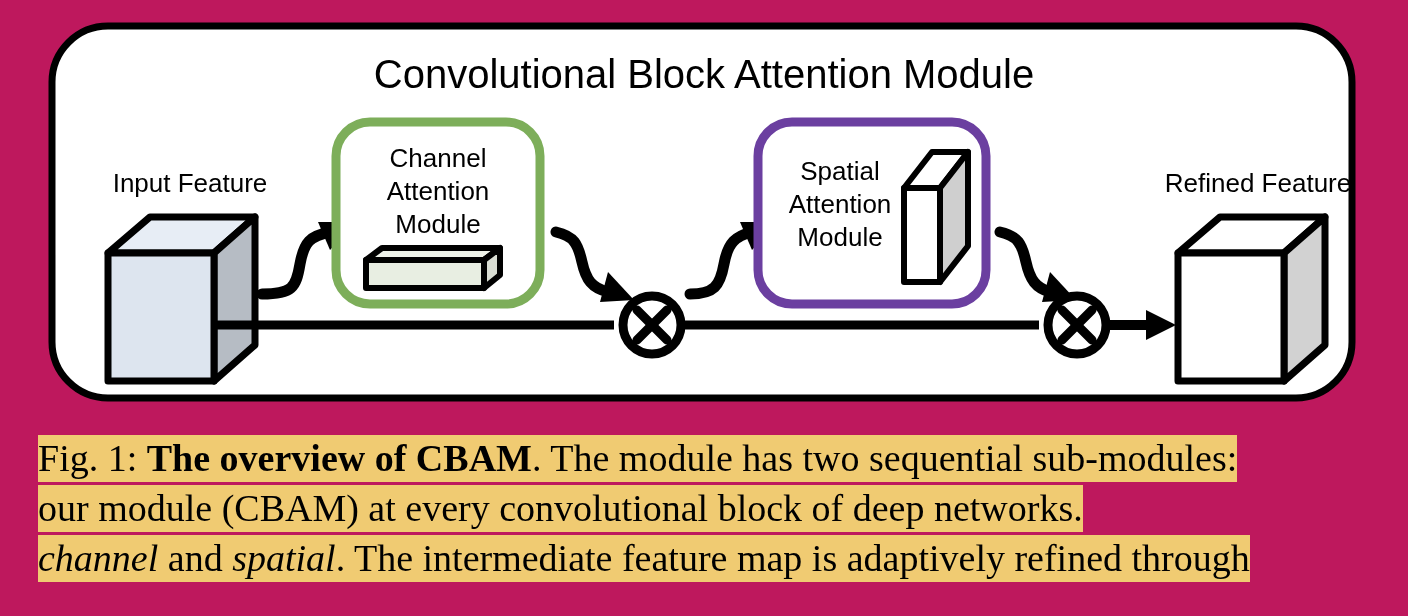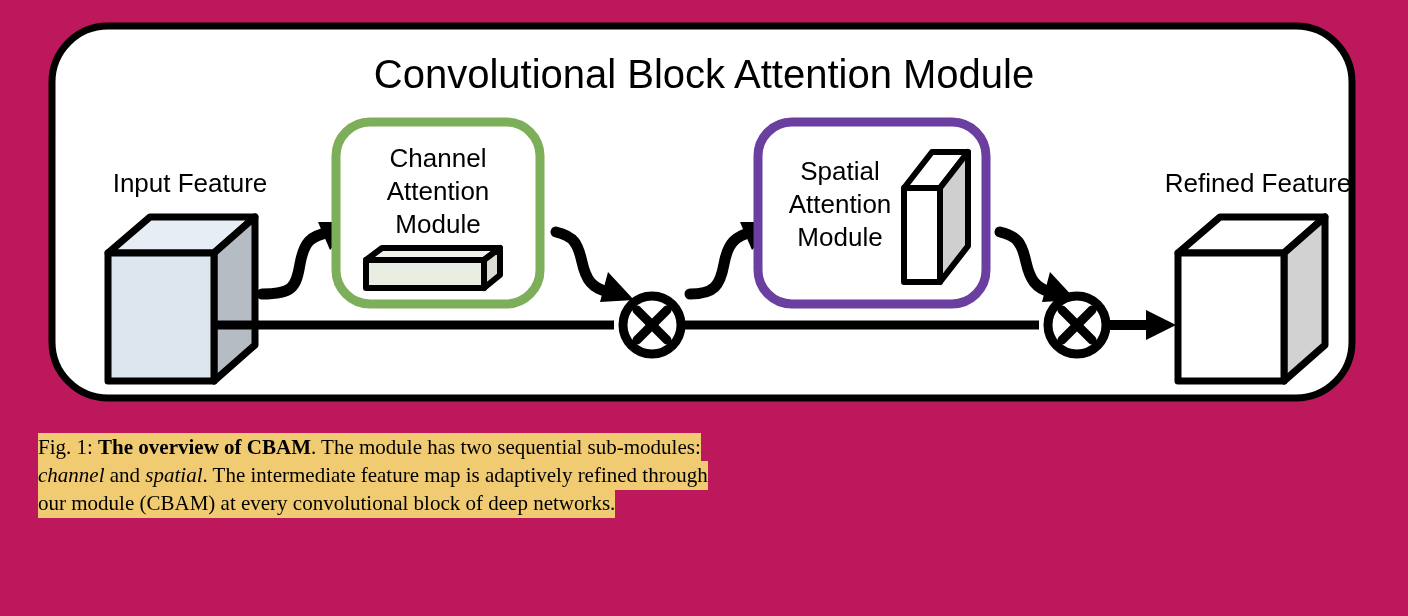--- a/index.html
+++ b/index.html
@@ -31,21 +31,21 @@
     position: absolute;
     left: 0;
     top: 434px;
     width: 1408px;
     height: 182px;
   }
   .caption-line {
     display: block;
     margin: 0 0 1px 38px;
     font-family: "Liberation Serif", serif;
-    font-size: 21px;
+    font-size: 38px;
     line-height: 1.29;
     color: #000000;
     white-space: nowrap;
   }
   .caption-line > span.hl {
     background: #f0cb72;
     padding: 2px 0 3px 0;
     box-decoration-break: clone;
     -webkit-box-decoration-break: clone;
   }
@@ -159,17 +159,17 @@
     <g>
       <polygon points="1178,253 1220,217 1325,217 1284,253" fill="#ffffff" stroke="#000000" stroke-width="7" stroke-linejoin="round"></polygon>
       <polygon points="1284,253 1325,217 1325,345 1284,381" fill="#d2d2d2" stroke="#000000" stroke-width="7" stroke-linejoin="round"></polygon>
       <rect x="1178" y="253" width="106" height="128" fill="#ffffff" stroke="#000000" stroke-width="7" stroke-linejoin="round"></rect>
     </g>
 
   </svg>
 
   <div class="caption-wrap">
     <div class="caption-line"><span class="hl"><span>Fig. 1: </span><span class="cap-bold">The overview of CBAM</span><span>. The module has two sequential sub-modules:</span></span></div>
+    <div class="caption-line"><span class="hl"><span>our module (CBAM) at every convolutional block of deep networks.</span></span></div>
     <div class="caption-line"><span class="hl"><span class="cap-ital">channel</span><span> and </span><span class="cap-ital">spatial</span><span>. The intermediate feature map is adaptively refined through</span></span></div>
-    <div class="caption-line"><span class="hl"><span>our module (CBAM) at every convolutional block of deep networks.</span></span></div>
   </div>
 
 </div>
 
 </body></html>

